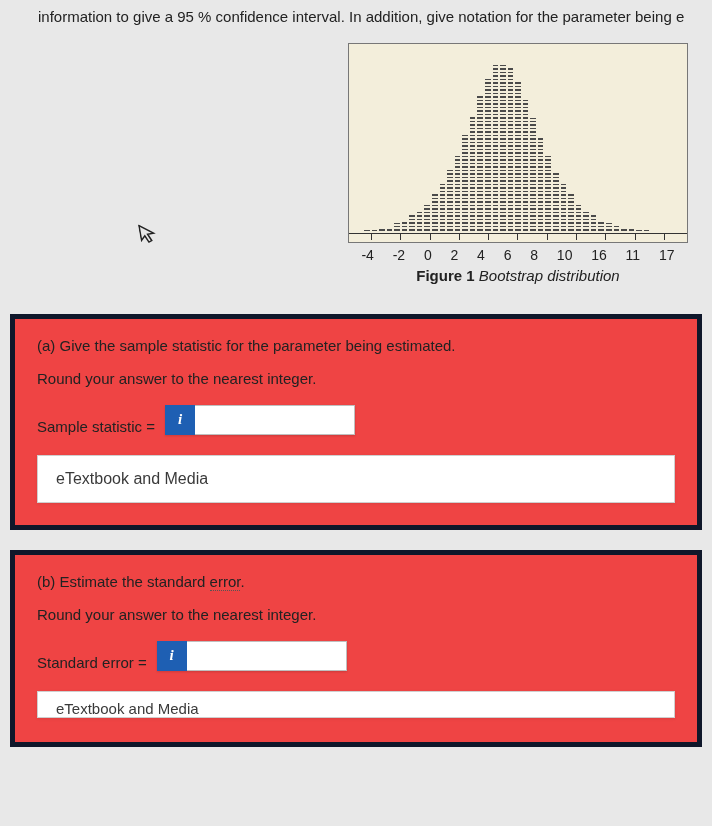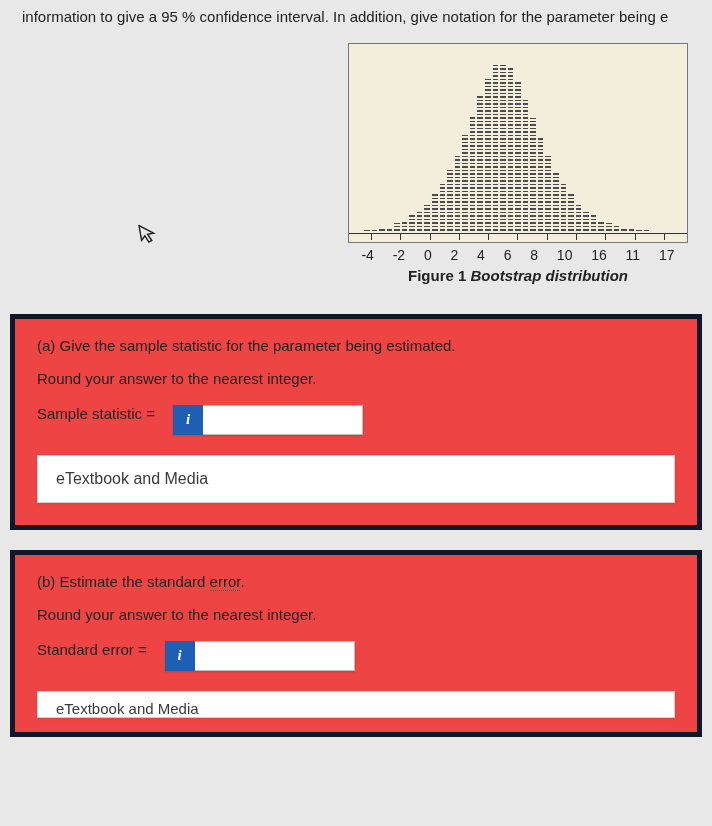--- a/index.html
+++ b/index.html
@@ -8,20 +8,21 @@
       background: #e8e8e8;
       color: #222;
       width: 712px;
       height: 826px;
       overflow: hidden;
       font-size: 15px;
     }
     .intro {
       padding: 6px 10px 0 22px;
       line-height: 1.5;
+      margin-left: 16px;
     }
     .intro p { margin-bottom: 14px; }
     .figure-wrap {
       display: flex;
       justify-content: flex-end;
       padding: 0 24px 10px 10px;
       position: relative;
     }
     .cursor {
       position: absolute;
@@ -90,34 +91,34 @@
       font-size: 14px;
       padding: 4px 4px 0 4px;
       color: #222;
     }
     .figcaption {
       text-align: center;
       font-size: 15px;
       margin-top: 4px;
     }
     .figcaption .figlabel { font-weight: bold; }
-    .figcaption .figtitle { font-style: italic; font-weight: bold; }
+    .figcaption .figtitle { font-style: italic; }
 
     .section {
       background: #ef4444;
       border: 5px solid #0f172a;
       margin: 20px 10px 0 10px;
       padding: 18px 22px 22px 22px;
     }
     .section .prompt { margin-bottom: 16px; }
     .section .instr { margin-bottom: 18px; }
     .answer-row {
       display: flex;
-      align-items: flex-start;
-      gap: 18px;
+      align-items: flex-end;
+      gap: 10px;
       margin-bottom: 20px;
     }
     .input-box {
       display: inline-flex;
       align-items: stretch;
       height: 30px;
       box-shadow: 0 1px 2px rgba(0,0,0,0.15);
     }
     .info-badge {
       width: 30px;
@@ -258,21 +259,21 @@
     <span class="input-box">
       <span class="info-badge">i</span>
       <input class="ans-input" type="text" value="" style="">
     </span>
   </div>
   <div class="etm-panel">
     <span>eTextbook and Media</span>
   </div>
 </div>
 
-<div class="section" style="padding-bottom:14px;">
+<div class="section" style="padding-bottom:24px;">
   <p class="prompt">
     <span>(b) Estimate the standard </span><span class="underline-dotted">error</span><span>.</span>
   </p>
   <p class="instr">Round your answer to the nearest integer.</p>
   <div class="answer-row">
     <span>Standard error =</span>
     <span class="input-box">
       <span class="info-badge">i</span>
       <input class="ans-input" type="text" value="" style="">
     </span>

